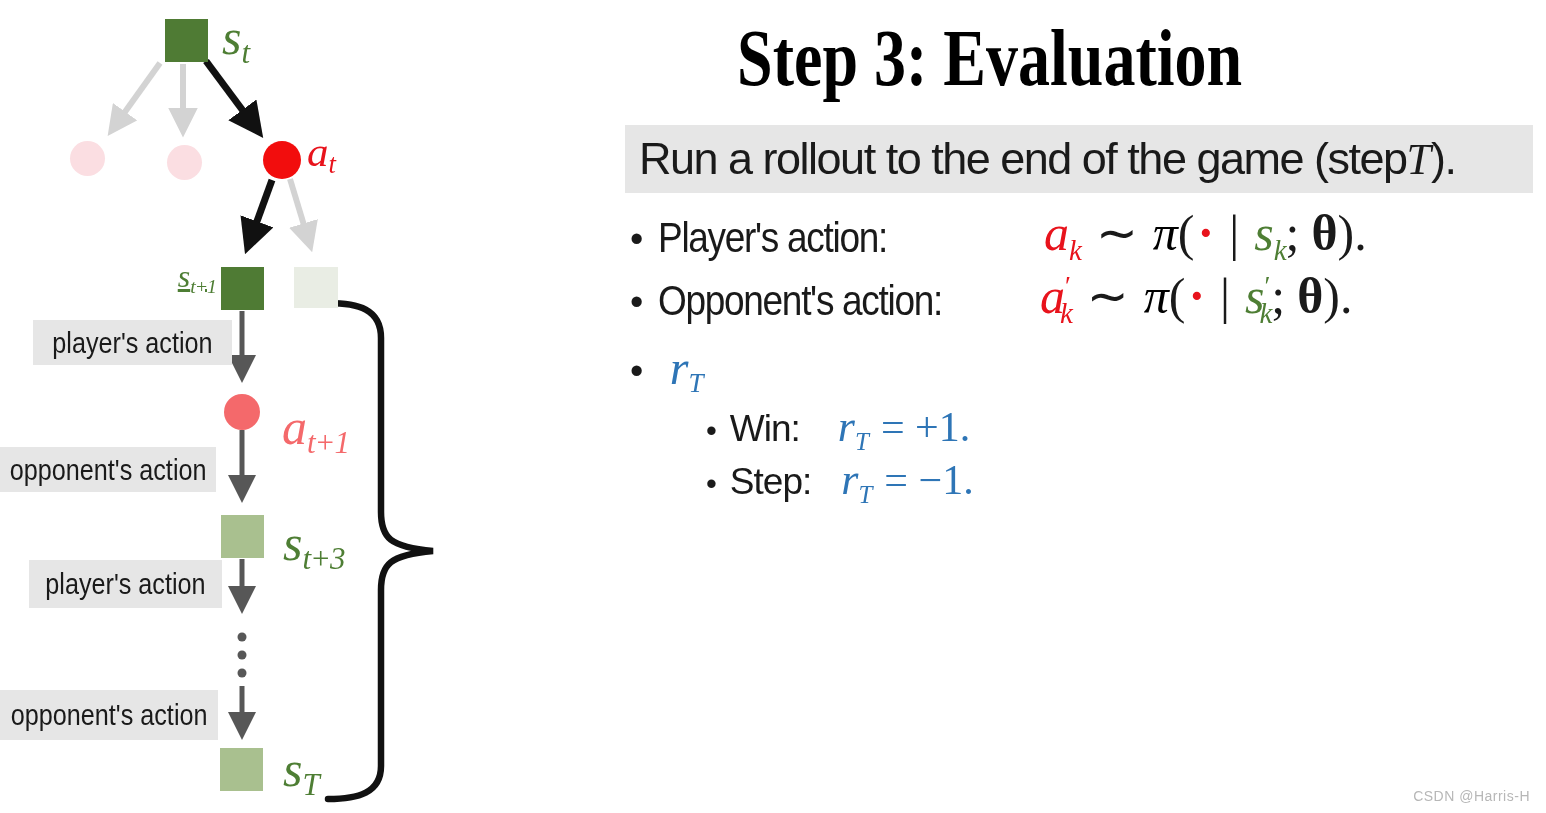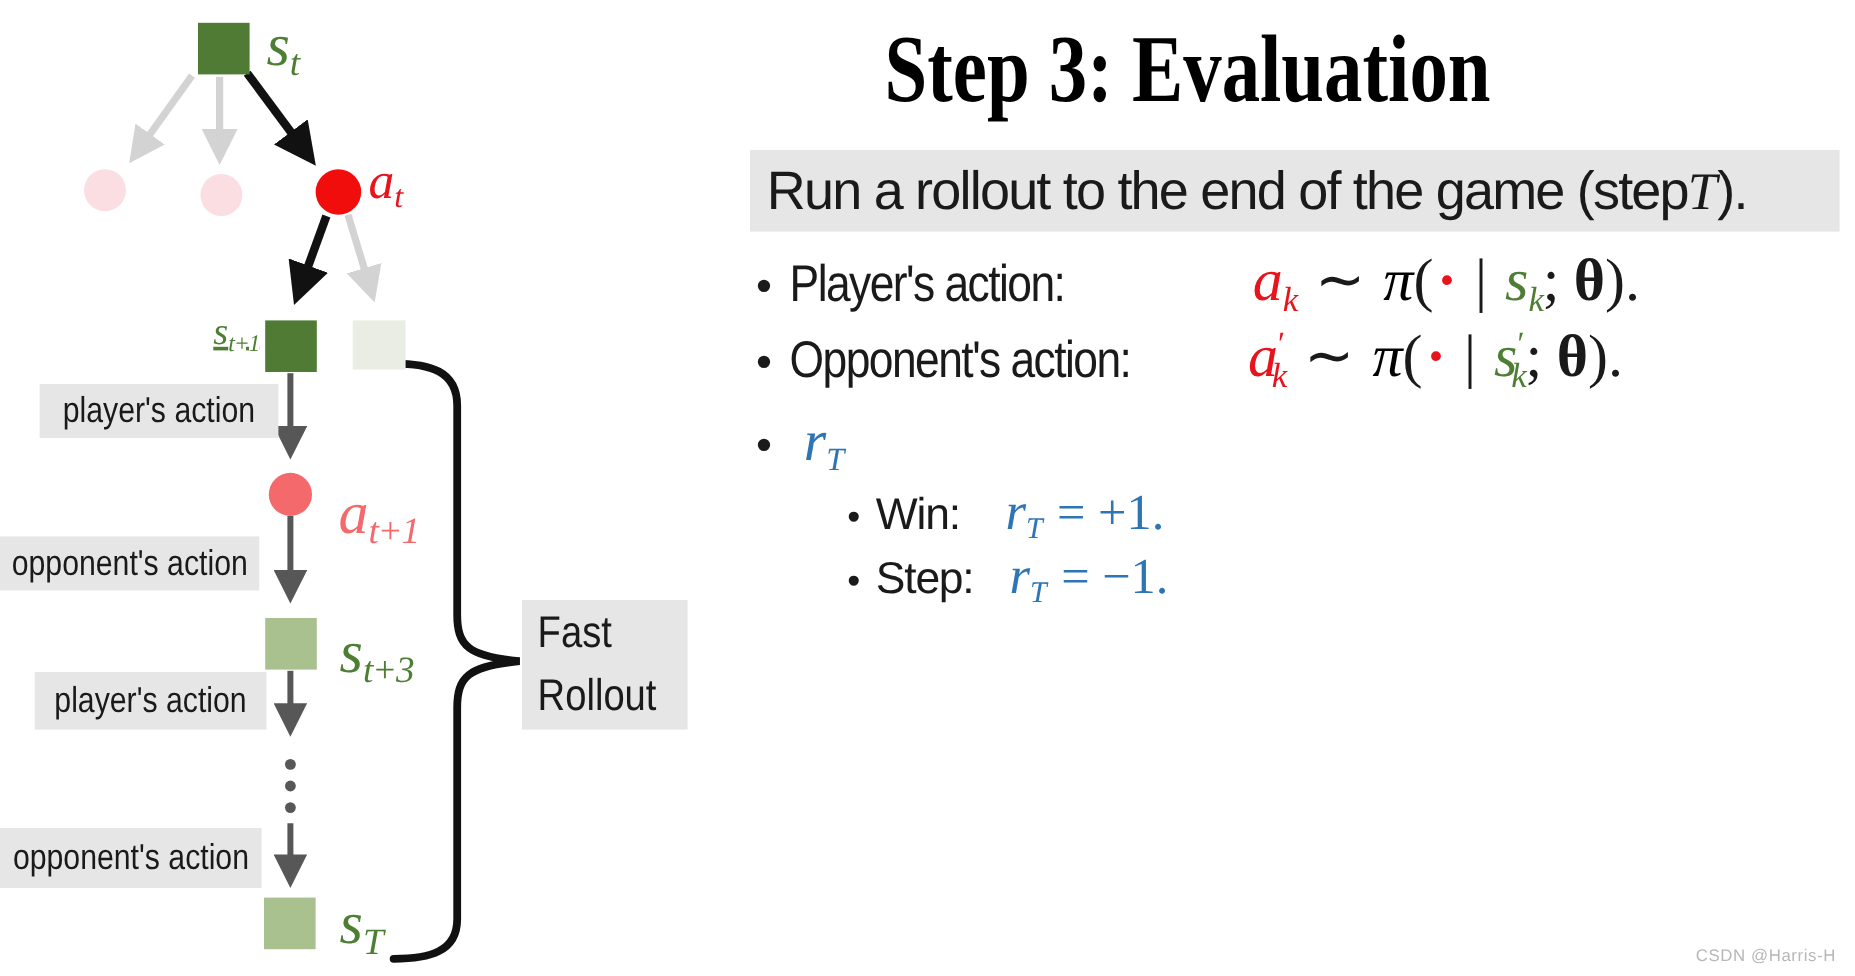--- a/index.html
+++ b/index.html
@@ -130,24 +130,20 @@
   <div class="action-label" style="left:0px;top:447px;width:216px;height:45px;">
       <span class="condense">opponent's action</span>
     </div>
   <div class="action-label" style="left:29px;top:560px;width:193px;height:48px;">
       <span class="condense">player's action</span>
     </div>
   <div class="action-label" style="left:0px;top:690px;width:218px;height:50px;">
       <span class="condense">opponent's action</span>
     </div>
 
-  <div class="fast-rollout">
-    <span class="condense">Fast</span>
-    <span class="condense">Rollout</span>
-  </div>
 
   <div class="title"><span class="condense">Step 3: Evaluation</span></div>
 
   <div class="highlight">
     <span>Run a rollout to the end of the game (step </span>
       <span class="mvar">T</span>
       <span>).</span>
   </div>
 
   <div class="brow b-main" style="left:630px;top:213px;">

